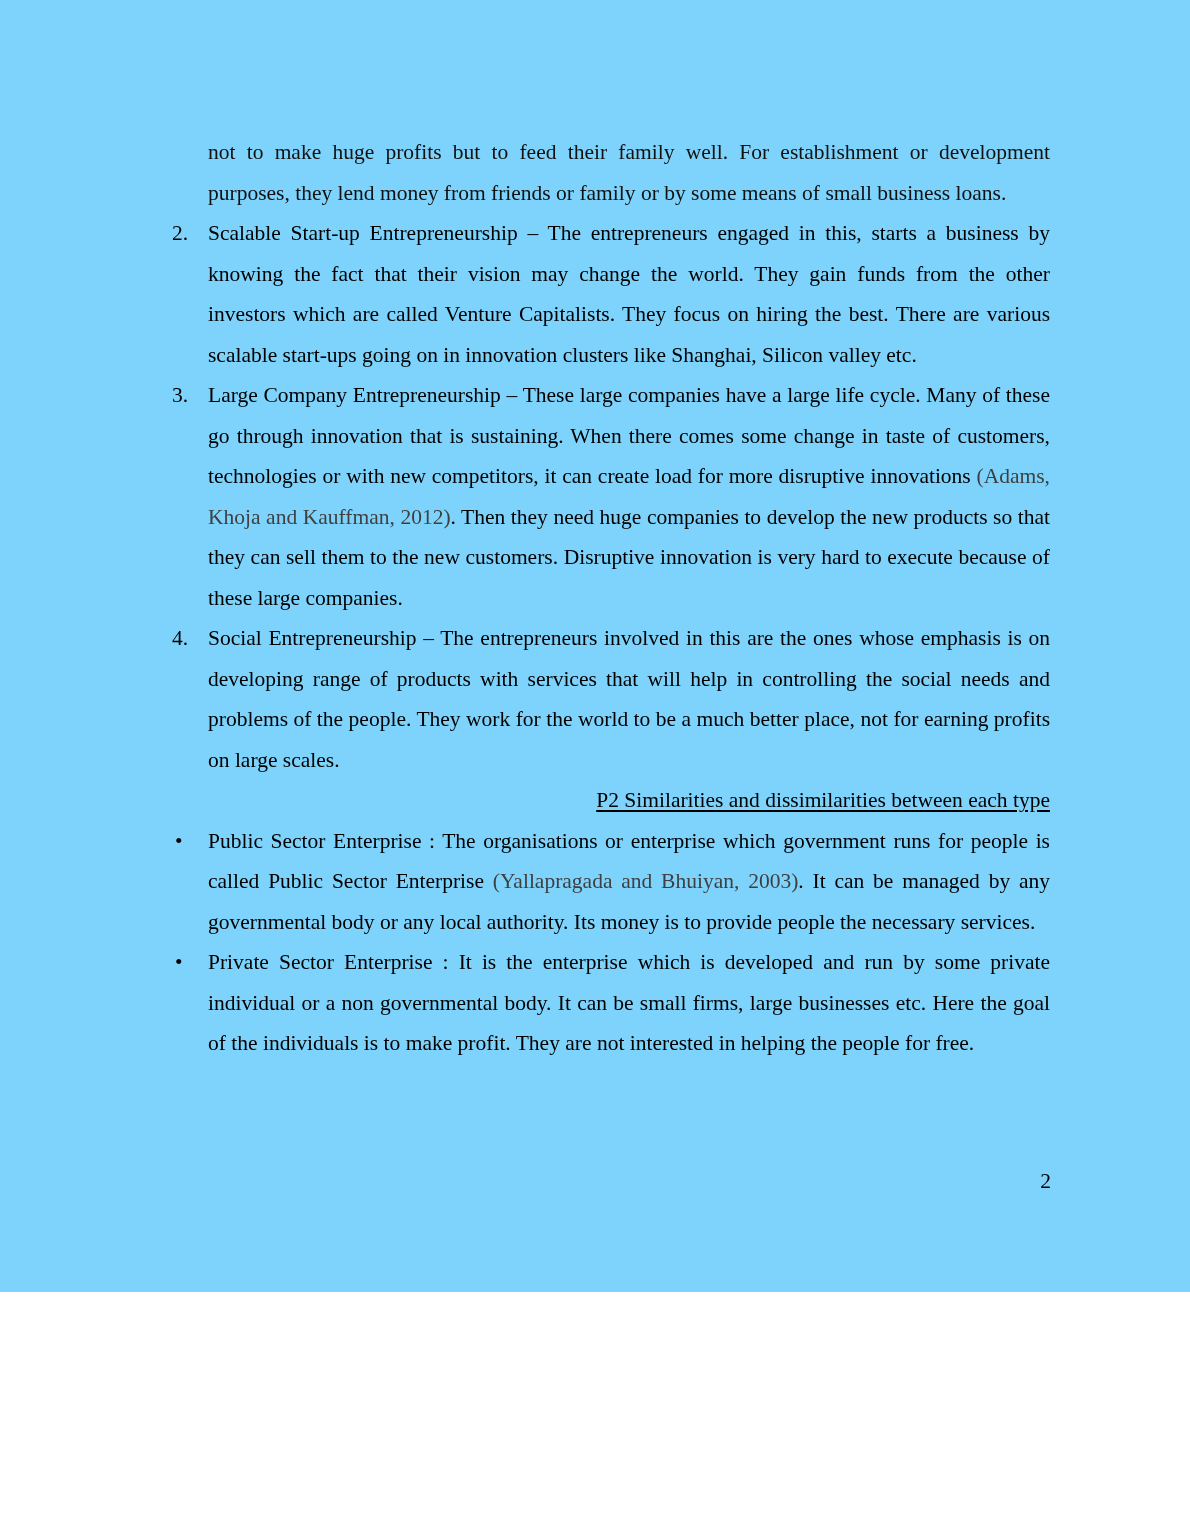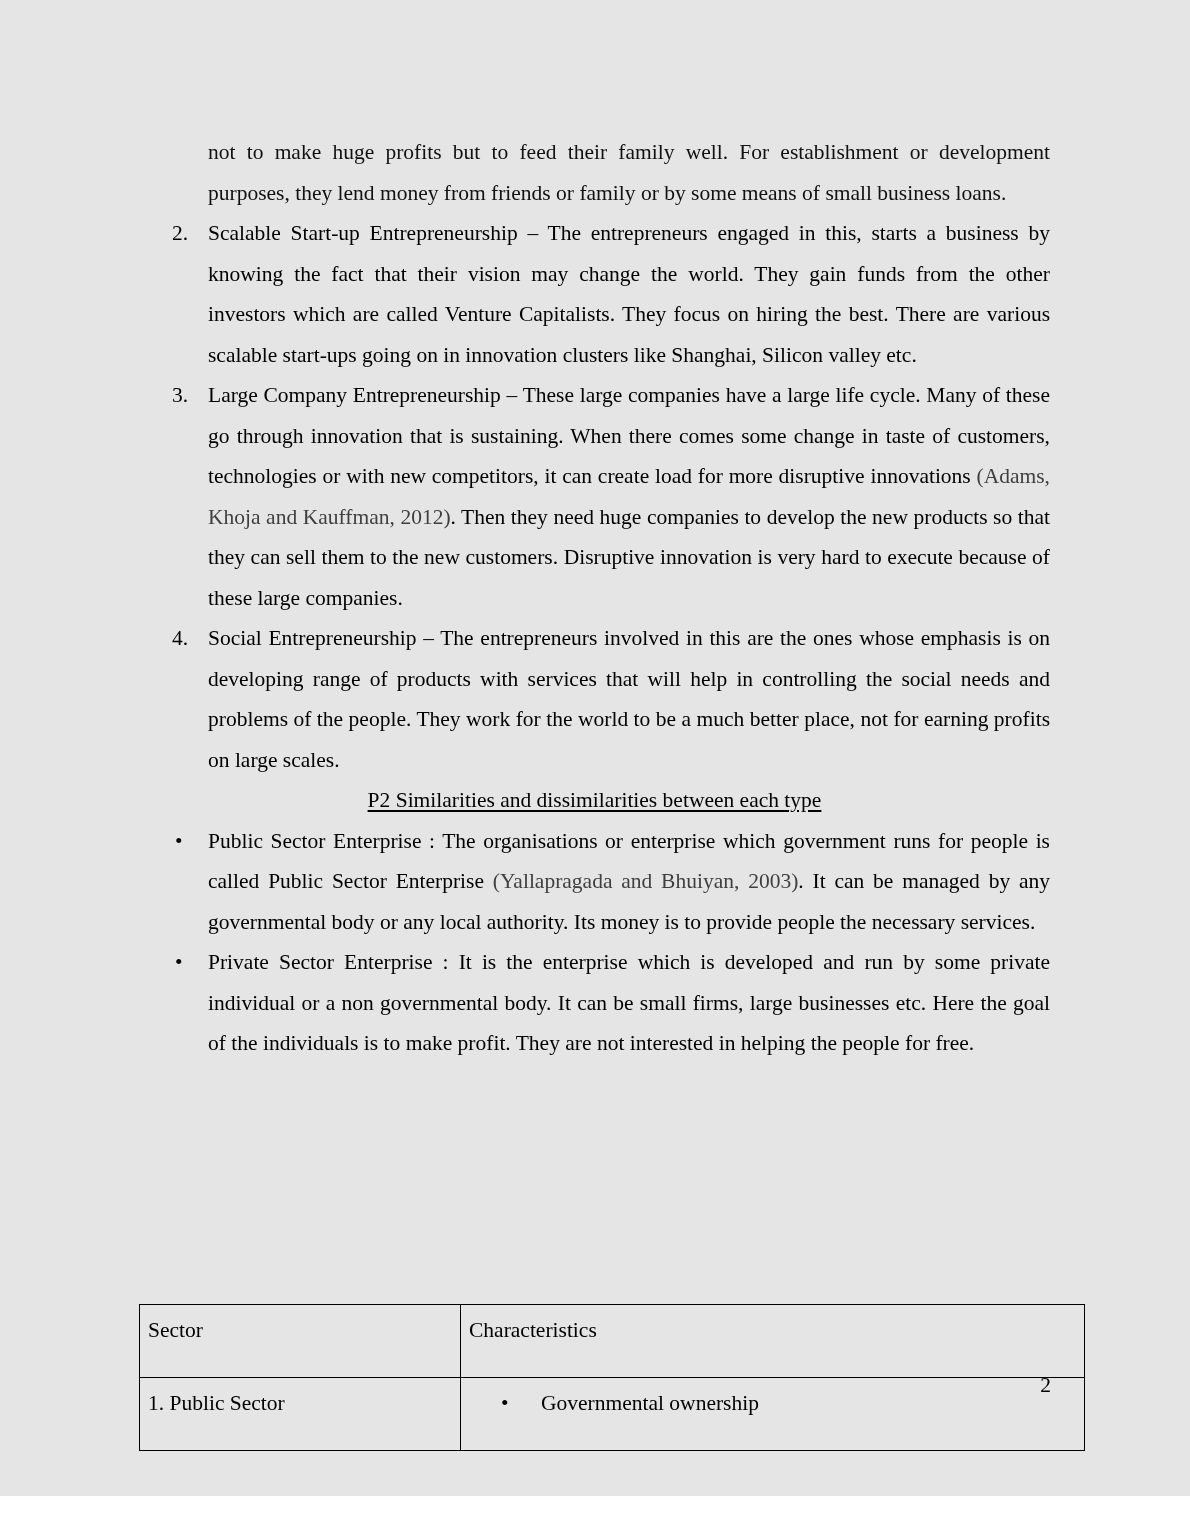--- a/index.html
+++ b/index.html
@@ -3,22 +3,22 @@
 <meta charset="utf-8">
 <style>
   html, body {
     margin: 0;
     padding: 0;
     background: #ffffff;
   }
   .page {
     position: relative;
     width: 1190px;
-    height: 1496px;
-    background: #e5e5e5;
+    height: 1292px;
+    background: #7dd3fc;
     font-family: "Liberation Serif", "DejaVu Serif", serif;
     color: #000000;
     box-sizing: border-box;
     overflow: hidden;
   }
   .content {
     position: absolute;
     left: 139px;
     top: 132px;
     width: 911px;
@@ -73,21 +73,21 @@
     top: 0;
     font-size: 21.5px;
     line-height: 40.5px;
   }
 
   
   .heading {
     font-size: 21.5px;
     line-height: 40.5px;
     margin: 0;
-    text-align: center;
+    text-align: right;
   }
   .heading .u {
     text-decoration: underline;
     text-underline-offset: 3px;
   }
 
   
   .body-para {
     font-size: 21.5px;
     line-height: 40.5px;

